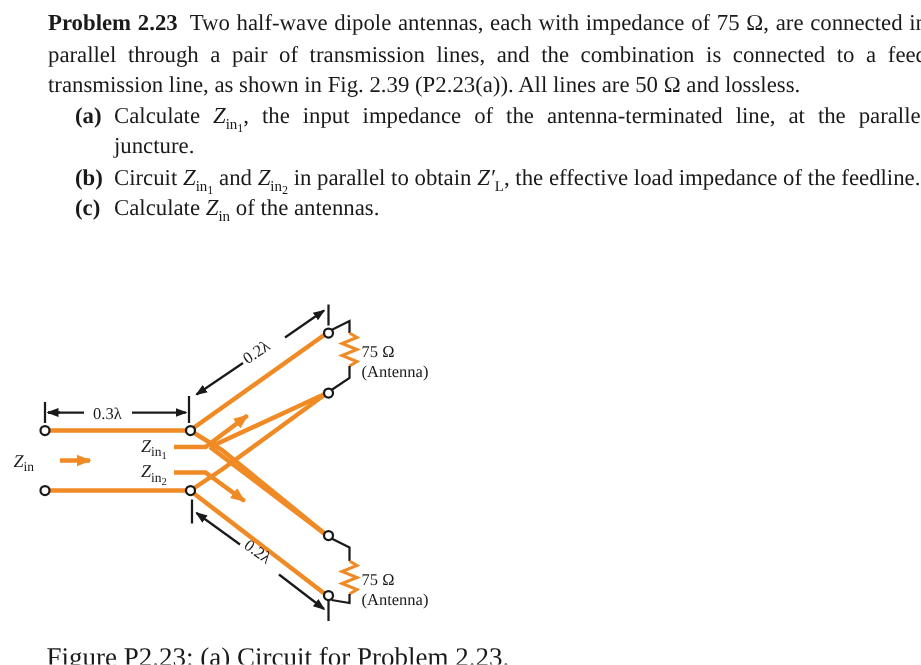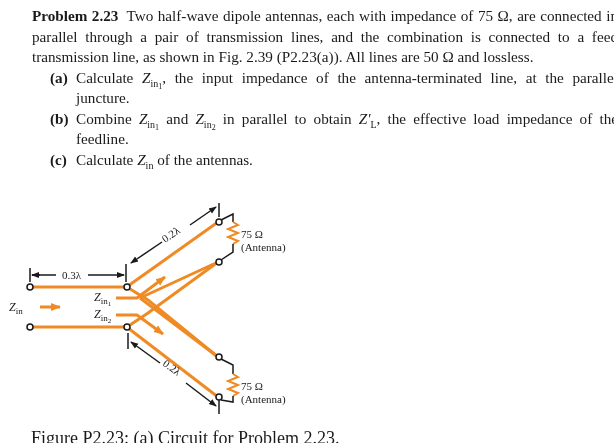--- a/index.html
+++ b/index.html
@@ -23,21 +23,21 @@
 
 <div class="text">
   <p class="para"><span class="title">Problem 2.23</span><span>Two half-wave dipole antennas, each with impedance of 75 Ω, are connected in parallel through a pair of transmission lines, and the combination is connected to a feed transmission line, as shown in Fig. 2.39 (P2.23(a)). All lines are 50 Ω and lossless.</span></p>
   <ul class="items">
     <li class="item">
       <span class="lbl">(a)</span>
       <span class="body"><span>Calculate </span><i class="z">Z</i><sub><span>in</span><sub>1</sub></sub><span>, the input impedance of the antenna-terminated line, at the parallel juncture.</span></span>
     </li>
     <li class="item">
       <span class="lbl">(b)</span>
-      <span class="body"><span>Combine </span><i class="z">Z</i><sub><span>in</span><sub>1</sub></sub><span> and </span><i class="z">Z</i><sub><span>in</span><sub>2</sub></sub><span> in parallel to obtain </span><i class="z">Z′</i><sub>L</sub><span>, the effective load impedance of the feedline.</span></span>
+      <span class="body"><span>Circuit </span><i class="z">Z</i><sub><span>in</span><sub>1</sub></sub><span> and </span><i class="z">Z</i><sub><span>in</span><sub>2</sub></sub><span> in parallel to obtain </span><i class="z">Z′</i><sub>L</sub><span>, the effective load impedance of the feedline.</span></span>
     </li>
     <li class="item">
       <span class="lbl">(c)</span>
       <span class="body"><span>Calculate </span><i class="z">Z</i><sub>in</sub><span> of the antennas.</span></span>
     </li>
   </ul>
 </div>
 
 <svg width="614" height="443" font-family="Liberation Serif, DejaVu Serif, serif">
   <defs>

